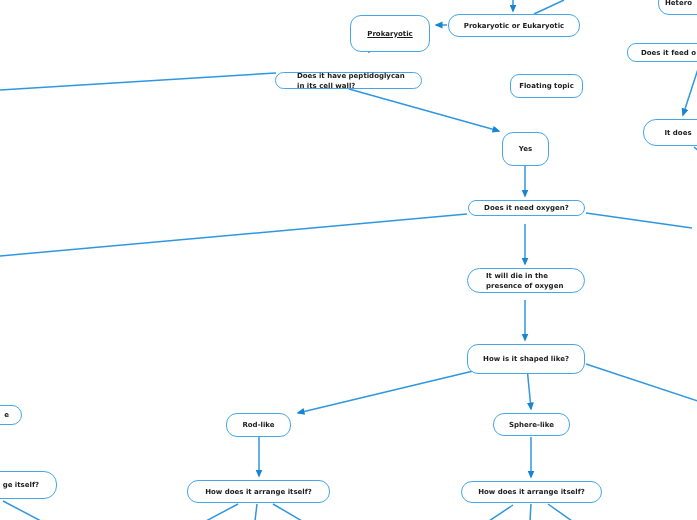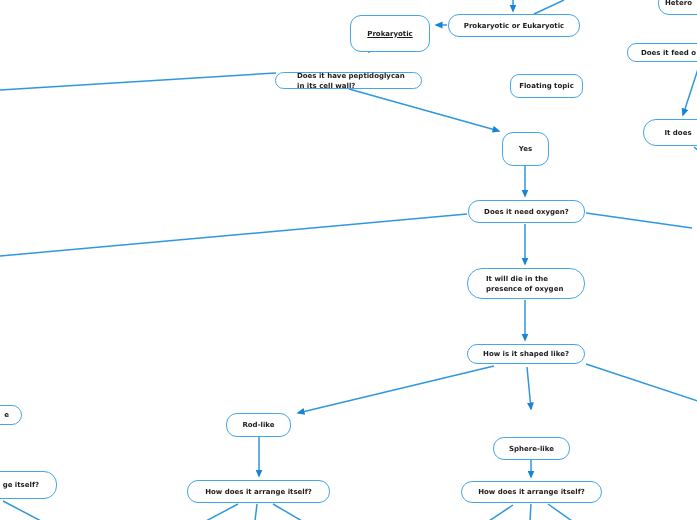--- a/index.html
+++ b/index.html
@@ -20,25 +20,25 @@
   .alignR{justify-content:flex-end;}
 
   .n-prokaryotic   {left:350px;top:15px; width:80px; height:37px;border-radius:11px;text-decoration:underline;}
   .n-prok-euk      {left:448px;top:14px; width:132px;height:23px;border-radius:11px;}
   .n-peptidoglycan {left:275px;top:56px; width:147px;height:17px;border-radius:16px;padding-left:21px;margin-top:16px;}
   .n-floating      {left:510px;top:74px; width:73px; height:24px;border-radius:9px;}
   .n-hetero        {left:658px;top:-9px; width:120px;height:24px;border-radius:11px;padding-left:6px;}
   .n-feed          {left:627px;top:43px; width:100px;height:19px;border-radius:9px;padding-left:13px;}
   .n-itdoes        {left:643px;top:119px;width:70px; height:27px;border-radius:13px;}
   .n-yes           {left:502px;top:132px;width:47px; height:34px;border-radius:11px;}
-  .n-needox        {left:468px;top:200px;width:117px;height:23px;border-radius:11px;}
-  .n-willdie       {left:467px;top:268px;width:118px;height:31px;border-radius:15px;padding-left:18px;}
-  .n-shaped        {left:467px;top:344px;width:118px;height:20px;border-radius:11px;}
+  .n-needox        {left:468px;top:200px;width:117px;height:16px;border-radius:11px;}
+  .n-willdie       {left:467px;top:268px;width:118px;height:25px;border-radius:15px;padding-left:18px;}
+  .n-shaped        {left:467px;top:344px;width:118px;height:30px;border-radius:11px;}
   .n-rod           {left:226px;top:413px;width:65px; height:24px;border-radius:11px;}
-  .n-sphere        {left:493px;top:413px;width:77px; height:23px;border-radius:11px;margin-top:24px;}
+  .n-sphere        {left:493px;top:413px;width:77px; height:23px;border-radius:11px;}
   .n-arrange-left  {left:187px;top:480px;width:143px;height:23px;border-radius:11px;}
   .n-arrange-right {left:461px;top:481px;width:141px;height:22px;border-radius:11px;}
   .n-partial-shape {left:-66px;top:405px;width:88px; height:20px;border-radius:10px;padding-right:12px;}
   .n-partial-arr   {left:-92px;top:471px;width:149px;height:28px;border-radius:13px;padding-right:17px;}
 </style>
 </head>
 <body>
 
 <svg id="connector-layer" width="697" height="520" viewBox="0 0 697 520" xmlns="http://www.w3.org/2000/svg">
   <defs>

